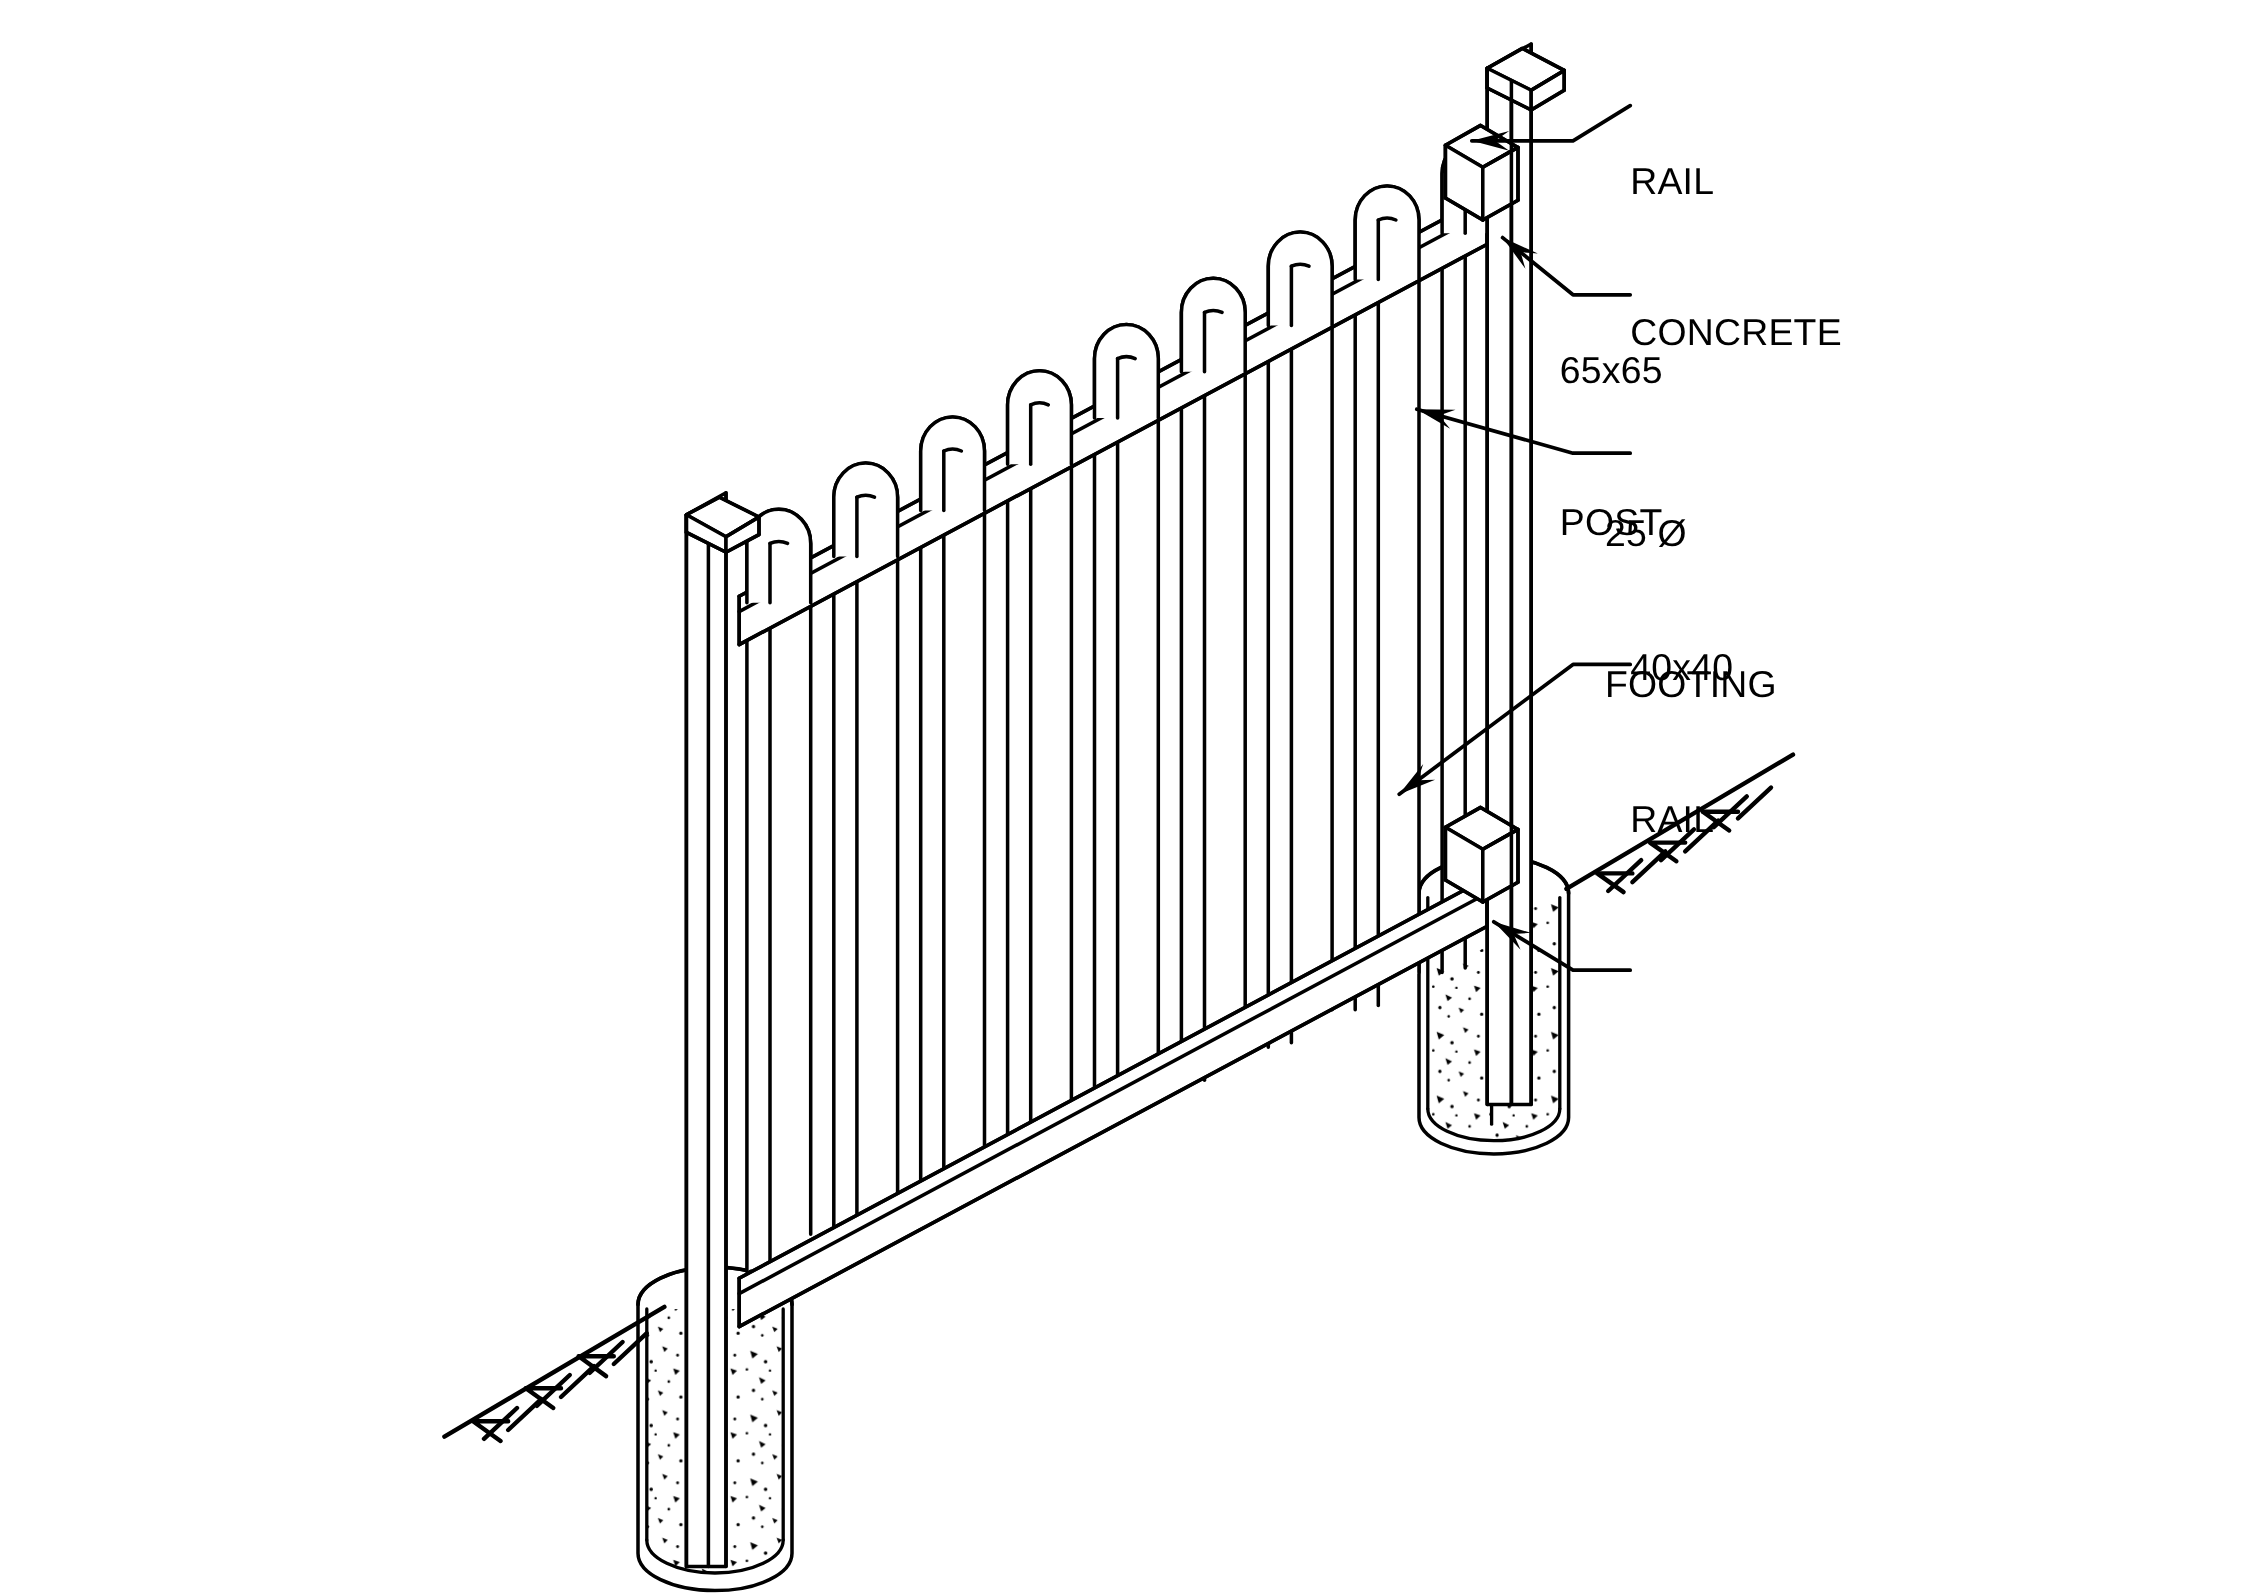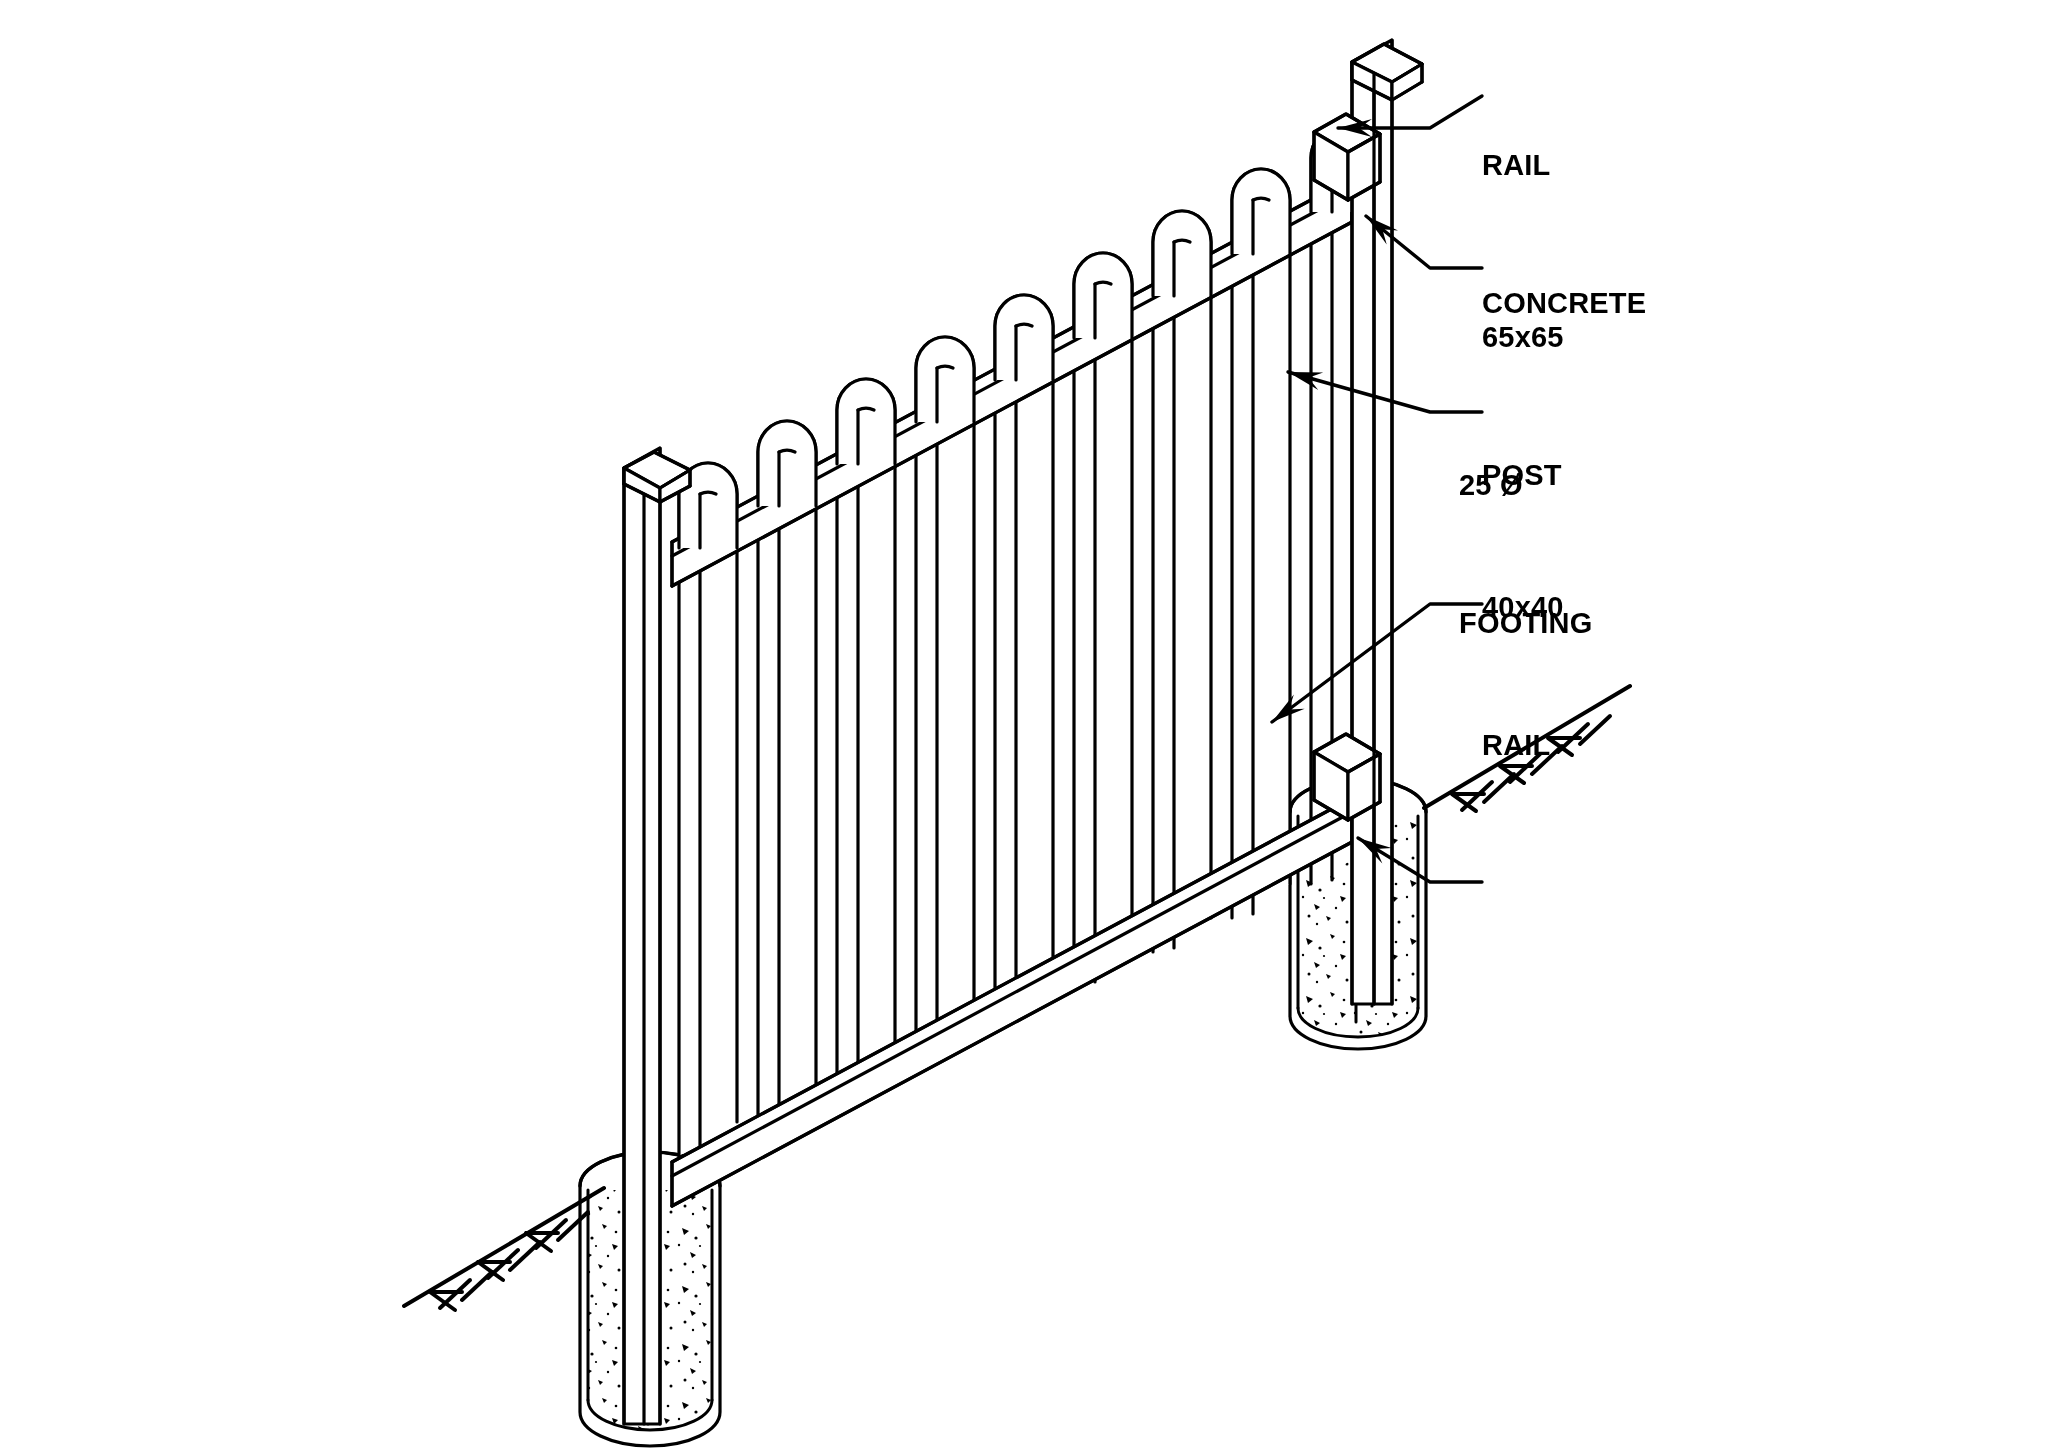--- a/index.html
+++ b/index.html
@@ -6,22 +6,22 @@
   body{
     width:2048px;height:1448px;overflow:hidden;
     font-family:"Liberation Sans", sans-serif;
     background:#ffffff;
   }
   #sheet{position:relative;width:2048px;height:1448px;background:#ffffff;}
   #drawing{position:absolute;inset:0;width:2048px;height:1448px;}
   .lbl{
     position:absolute;
     font-family:"Liberation Sans", sans-serif;
-    font-weight:bold;
-    font-size:29px;
+    font-weight:normal;
+    font-size:34px;
     line-height:46px;
     letter-spacing:0.2px;
     color:#000000;
     white-space:pre;
     user-select:none;
   }
 </style>
 </head>
 <body>
 
@@ -316,21 +316,21 @@
         <path d="M1358,838 L1430,882 L1482,882" fill="none" stroke="#000" stroke-width="3.4"></path>
         <path d="M1358,838 L1391.7046324292523,848.0497638185675 L1375.9871810533832,848.9921661992898 L1382.3185322590807,863.4088368243029 Z" fill="#000" stroke="none"></path>
       </g>
   </svg>
 
   <div class="lbl" style="left:1482px;top:50px;">
     <div>RAIL</div>
     <div>CONCRETE</div>
   </div>
 
-  <div class="lbl" style="left:1482px;top:222px;">
+  <div class="lbl" style="left:1418px;top:222px;">
     <div>65x65</div>
     <div>POST</div>
   </div>
 
   <div class="lbl" style="left:1459px;top:370px;">
     <div>25 Ø</div>
     <div>FOOTING</div>
   </div>
 
   <div class="lbl" style="left:1482px;top:492px;">

